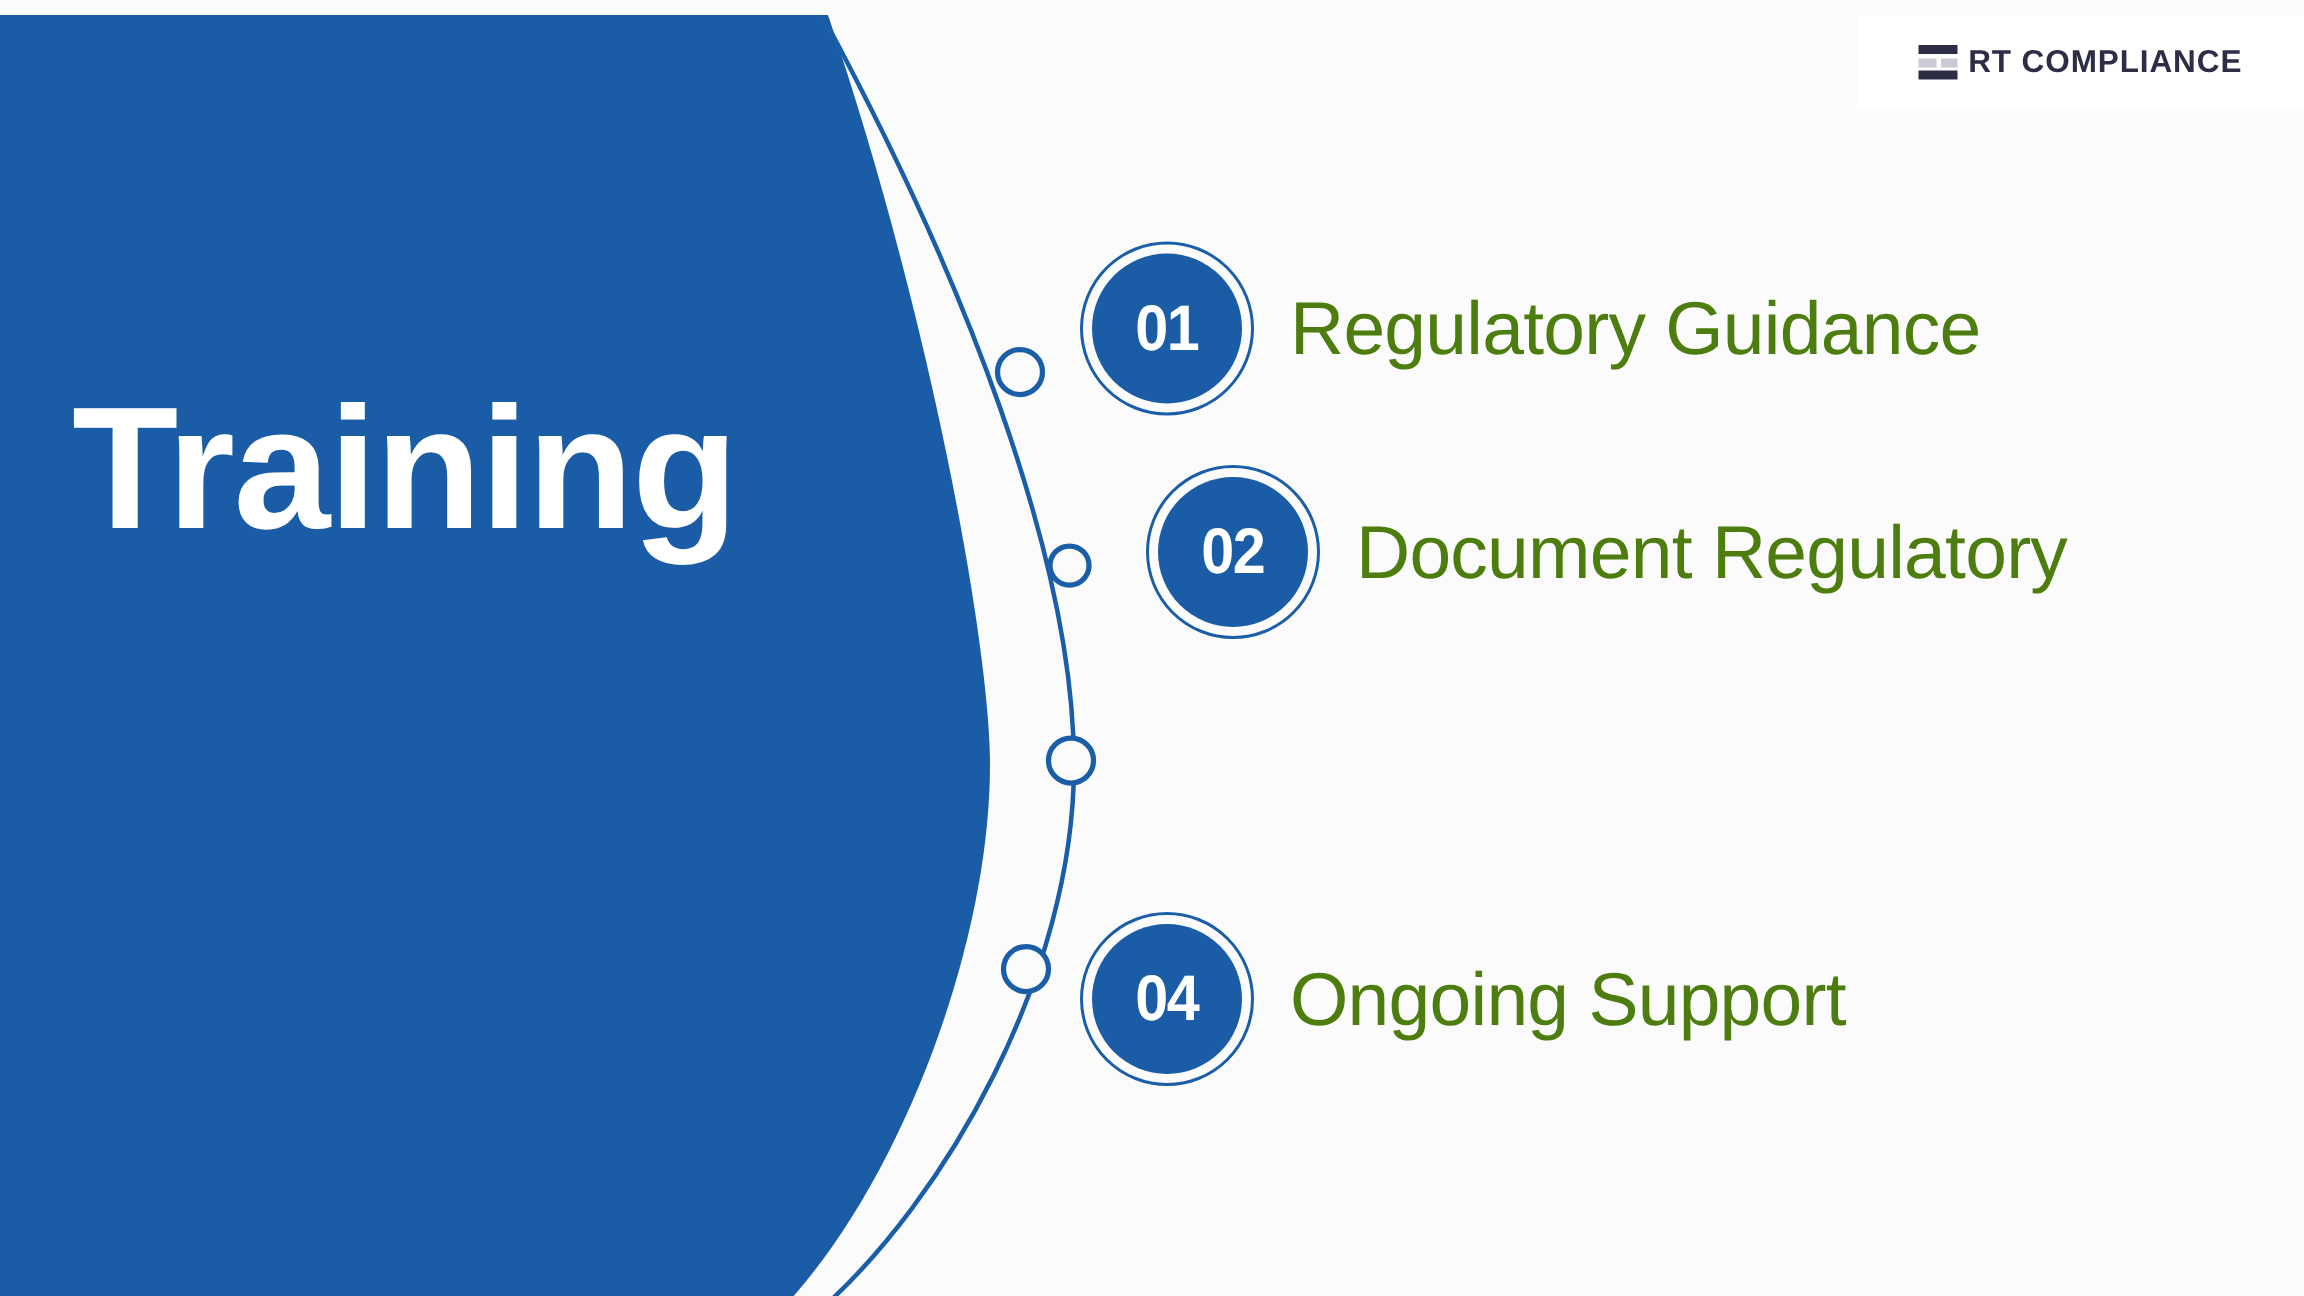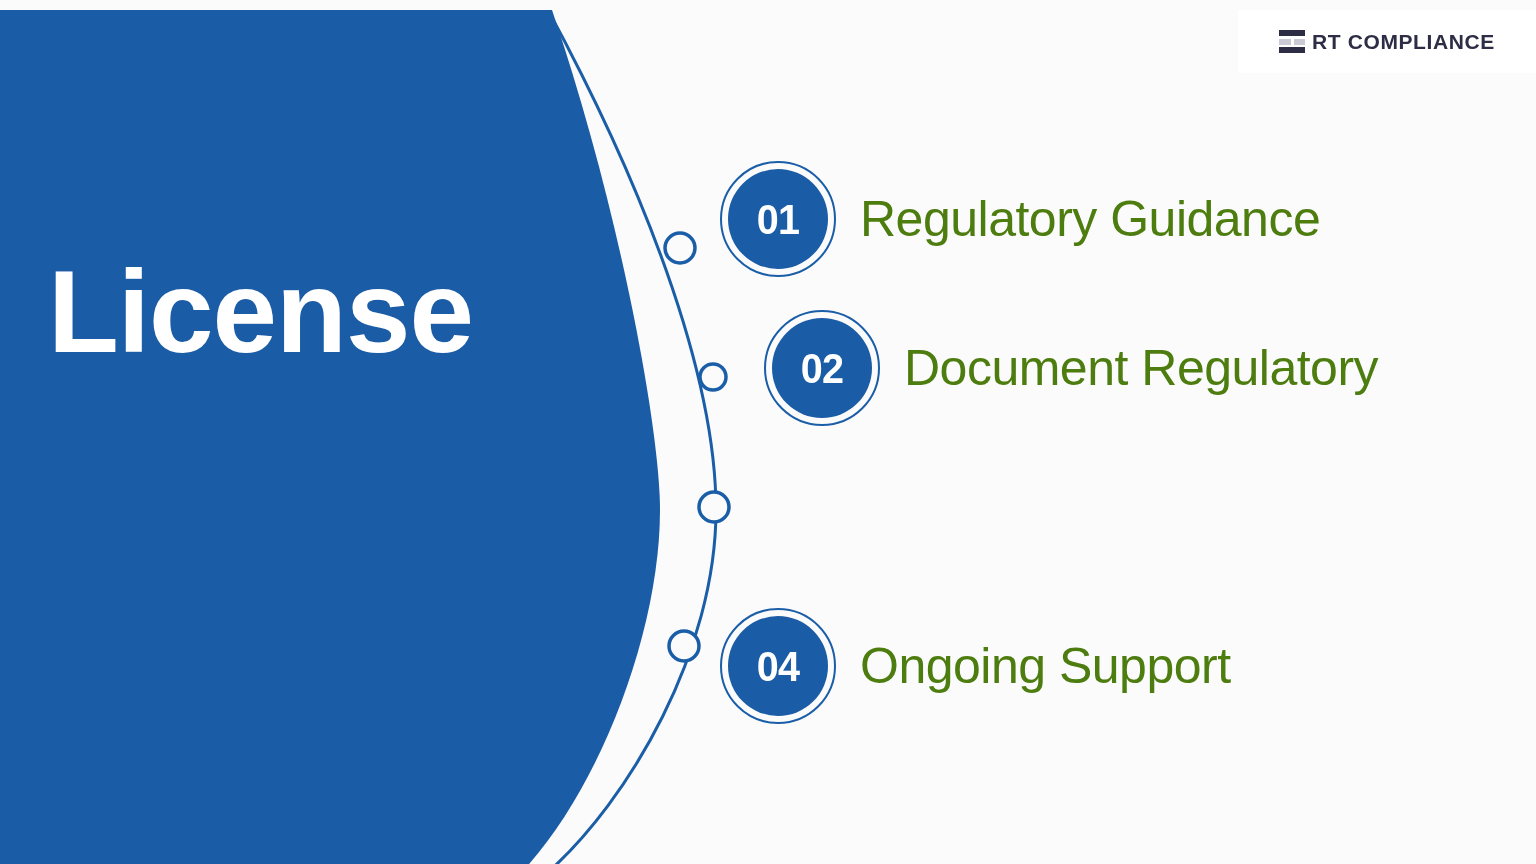--- a/index.html
+++ b/index.html
@@ -143,21 +143,21 @@
           <span class="mark-bar-lite"></span>
         </span>
       <span class="mark-row">
           <span class="mark-bar-full"></span>
         </span>
     </span>
     <span id="logo-text">RT COMPLIANCE</span>
   </div>
 
   <div id="headline">
-    <span class="hl-line">License</span>
+    <span class="hl-line">Training</span>
   </div>
 
   <div id="steps">
 
     <div class="step step-1">
       <div class="step-badge">
         <span class="badge-ring"></span>
         <span class="badge-disc"></span>
         <span class="badge-num">01</span>
       </div>

